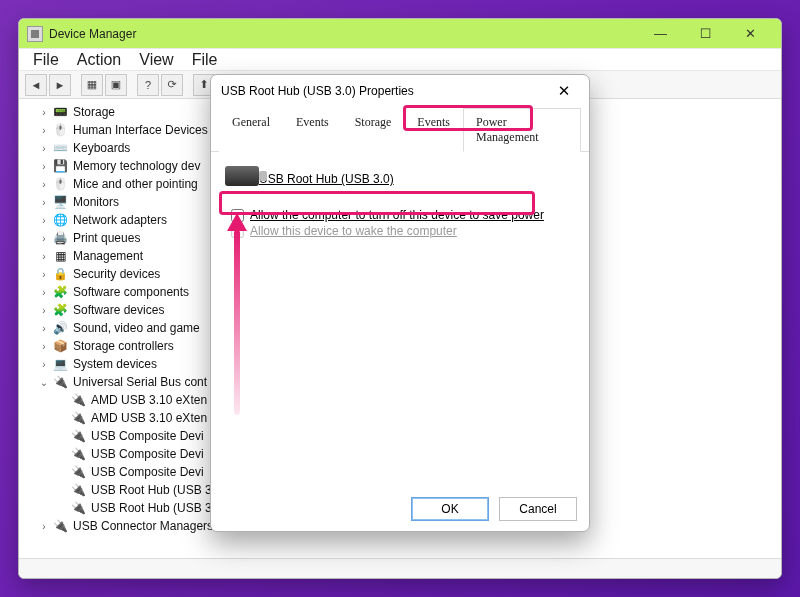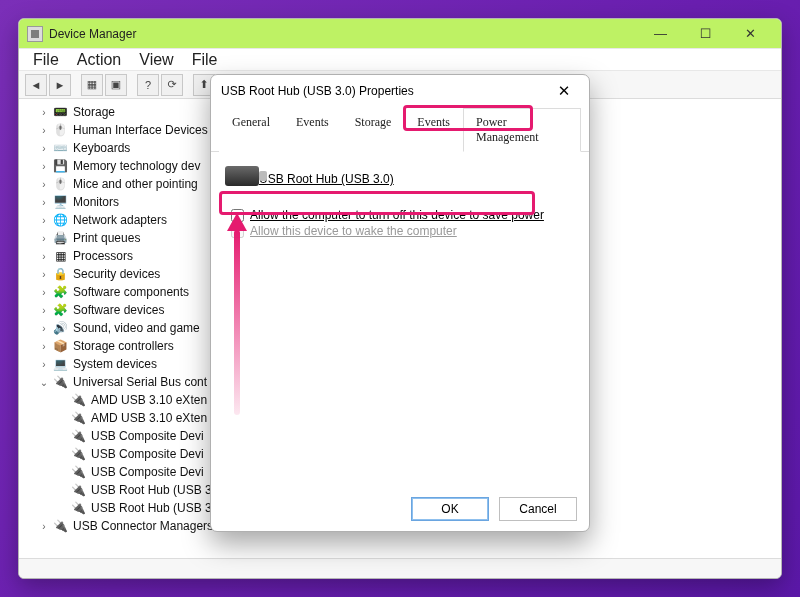--- a/index.html
+++ b/index.html
@@ -283,21 +283,21 @@
             <span>Network adapters</span>
           </li>
           <li style="padding-left: 0px;">
             <span class="exp">›</span>
             <span class="ticon">🖨️</span>
             <span>Print queues</span>
           </li>
           <li style="padding-left: 0px;">
             <span class="exp">›</span>
             <span class="ticon">▦</span>
-            <span>Processors</span>
+            <span>Management</span>
           </li>
           <li style="padding-left: 0px;">
             <span class="exp">›</span>
             <span class="ticon">🔒</span>
             <span>Security devices</span>
           </li>
           <li style="padding-left: 0px;">
             <span class="exp">›</span>
             <span class="ticon">🧩</span>
             <span>Software components</span>

